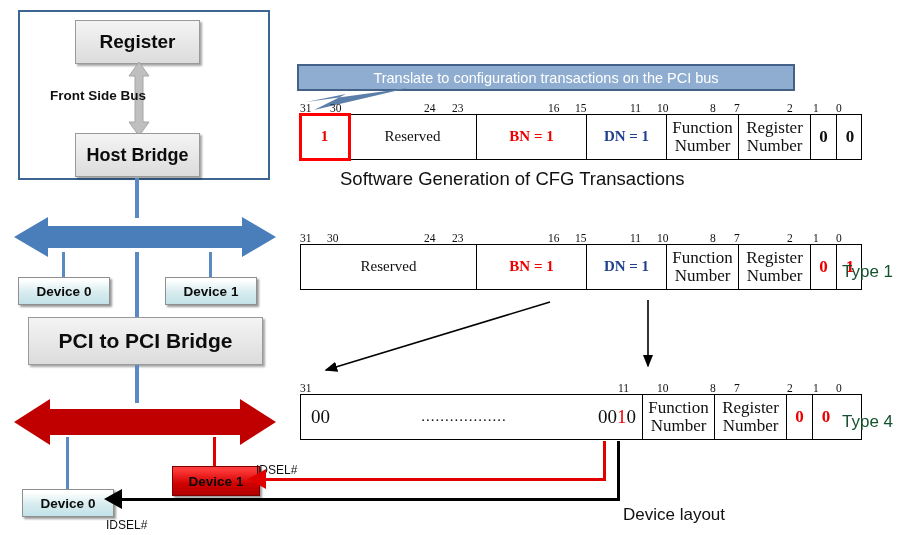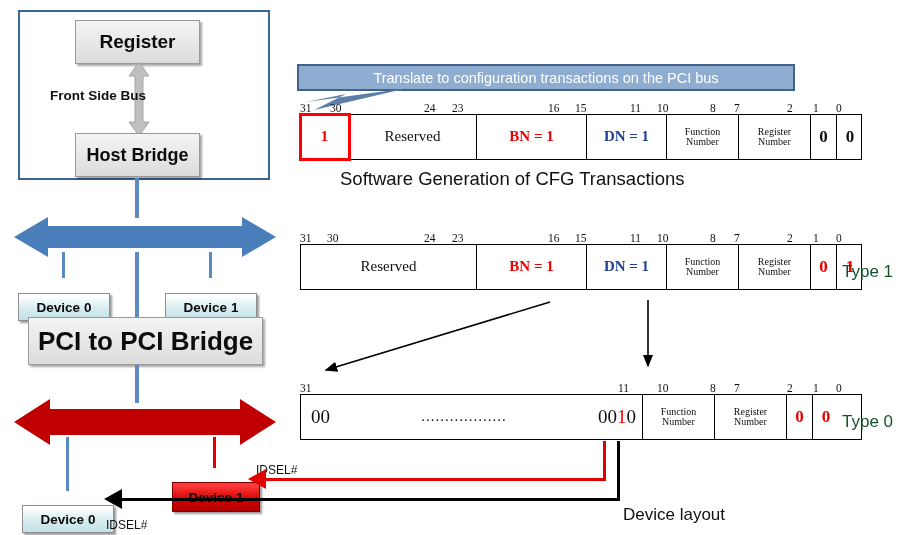--- a/index.html
+++ b/index.html
@@ -24,30 +24,30 @@
   
   .bus{position:absolute;display:flex;align-items:center;justify-content:center;}
   .bus span{position:relative;color:#fff;font-size:21px;z-index:2;
             text-shadow:0 0 2px rgba(0,0,0,.25);}
   #pci-bus-0{left:14px;top:215px;width:262px;height:44px;}
   #pci-bus-1{left:14px;top:397px;width:262px;height:50px;}
 
   
   .device{position:absolute;display:flex;align-items:center;justify-content:center;
           font-weight:bold;font-size:13.5px;color:#0b0b0b;box-sizing:border-box;
-          border:1px solid #8f8f8f;box-shadow:2px 2px 2px rgba(0,0,0,.4);margin-top:16px;}
+          border:1px solid #8f8f8f;box-shadow:2px 2px 2px rgba(0,0,0,.4);}
   .device.cyan{background:linear-gradient(#ffffff 8%,#d7ecef 55%,#c2e2e8);}
   .device.red{background:linear-gradient(#ff3a3a 10%,#d00000 60%,#b00000);
               border:1px solid #7d0000;}
   #device0-bus0{left:18px;top:277px;width:92px;height:28px;}
   #device1-bus0{left:165px;top:277px;width:92px;height:28px;}
   #device0-bus1{left:22px;top:489px;width:92px;height:28px;}
   #device1-bus1{left:172px;top:466px;width:88px;height:30px;}
 
-  #ppb-chip{left:28px;top:317px;width:235px;height:48px;font-size:26px;}
+  #ppb-chip{left:28px;top:317px;width:235px;height:48px;font-size:21px;}
 
   
   #callout{left:297px;top:64px;width:498px;height:27px;
            background:#8fadd0;border:2px solid #44618a;box-sizing:border-box;
            display:flex;align-items:center;justify-content:center;
            color:#ffffff;font-size:14.5px;}
 
   
   .reg{position:absolute;}
   .reg .bits{position:relative;height:15px;}
@@ -56,21 +56,21 @@
   .reg .row{position:relative;border:1.6px solid #000;box-sizing:border-box;
             display:flex;background:#fff;}
   .reg .cell{border-right:1.6px solid #000;box-sizing:border-box;
              display:flex;flex-direction:column;align-items:center;
              justify-content:center;font-family:"Liberation Serif",serif;
              font-size:15px;color:#101010;line-height:1.05;overflow:hidden;}
   .reg .cell:last-child{border-right:none;}
   .cell.red{color:#ee0000;font-weight:bold;}
   .cell.blue{color:#1f3f8f;font-weight:bold;}
   .cell.bold{font-weight:bold;font-size:17px;}
-  .cell.two span{display:block;font-size:10px;}
+  .cell.two span{display:block;font-size:17px;}
 
   #reg1-highlight{position:absolute;left:-2px;top:-2px;width:52px;height:48px;
                   border:3px solid #ff0000;box-sizing:border-box;z-index:5;}
 
   .type-label{position:absolute;font-size:17px;color:#14532d;}
   .caption{position:absolute;font-size:18.5px;color:#111;}
 
   
   .ln{position:absolute;background:#000;}
   .ln.blue{background:#5a8ac4;}
@@ -253,21 +253,21 @@
         <span>Number</span>
       </div>
       <div class="cell two" style="width: 72px; flex: 0 0 72px;">
         <span>Register</span>
         <span>Number</span>
       </div>
       <div class="cell bold red" style="width: 26px; flex: 0 0 26px;">0</div>
       <div class="cell bold red" style="width: 26px; flex: 0 0 26px;">0</div>
     </div>
 </div>
-<div class="type-label" style="left:842px;top:412px;">Type 0</div>
+<div class="type-label" style="left:842px;top:412px;">Type 4</div>
 
 <div class="ln red abs" style="left:603px;top:441px;width:3px;height:40px;"></div>
 <div class="ln red abs" style="left:262px;top:478px;width:344px;height:3px;"></div>
 <svg class="abs" style="left:248px;top:469px;" width="22" height="21">
   <polygon points="0,10 18,0 18,20" fill="#e00000"></polygon>
 </svg>
 
 <div class="ln abs" style="left:617px;top:441px;width:3px;height:60px;"></div>
 <div class="ln abs" style="left:118px;top:498px;width:502px;height:3px;"></div>
 <svg class="abs" style="left:104px;top:489px;" width="22" height="21">

